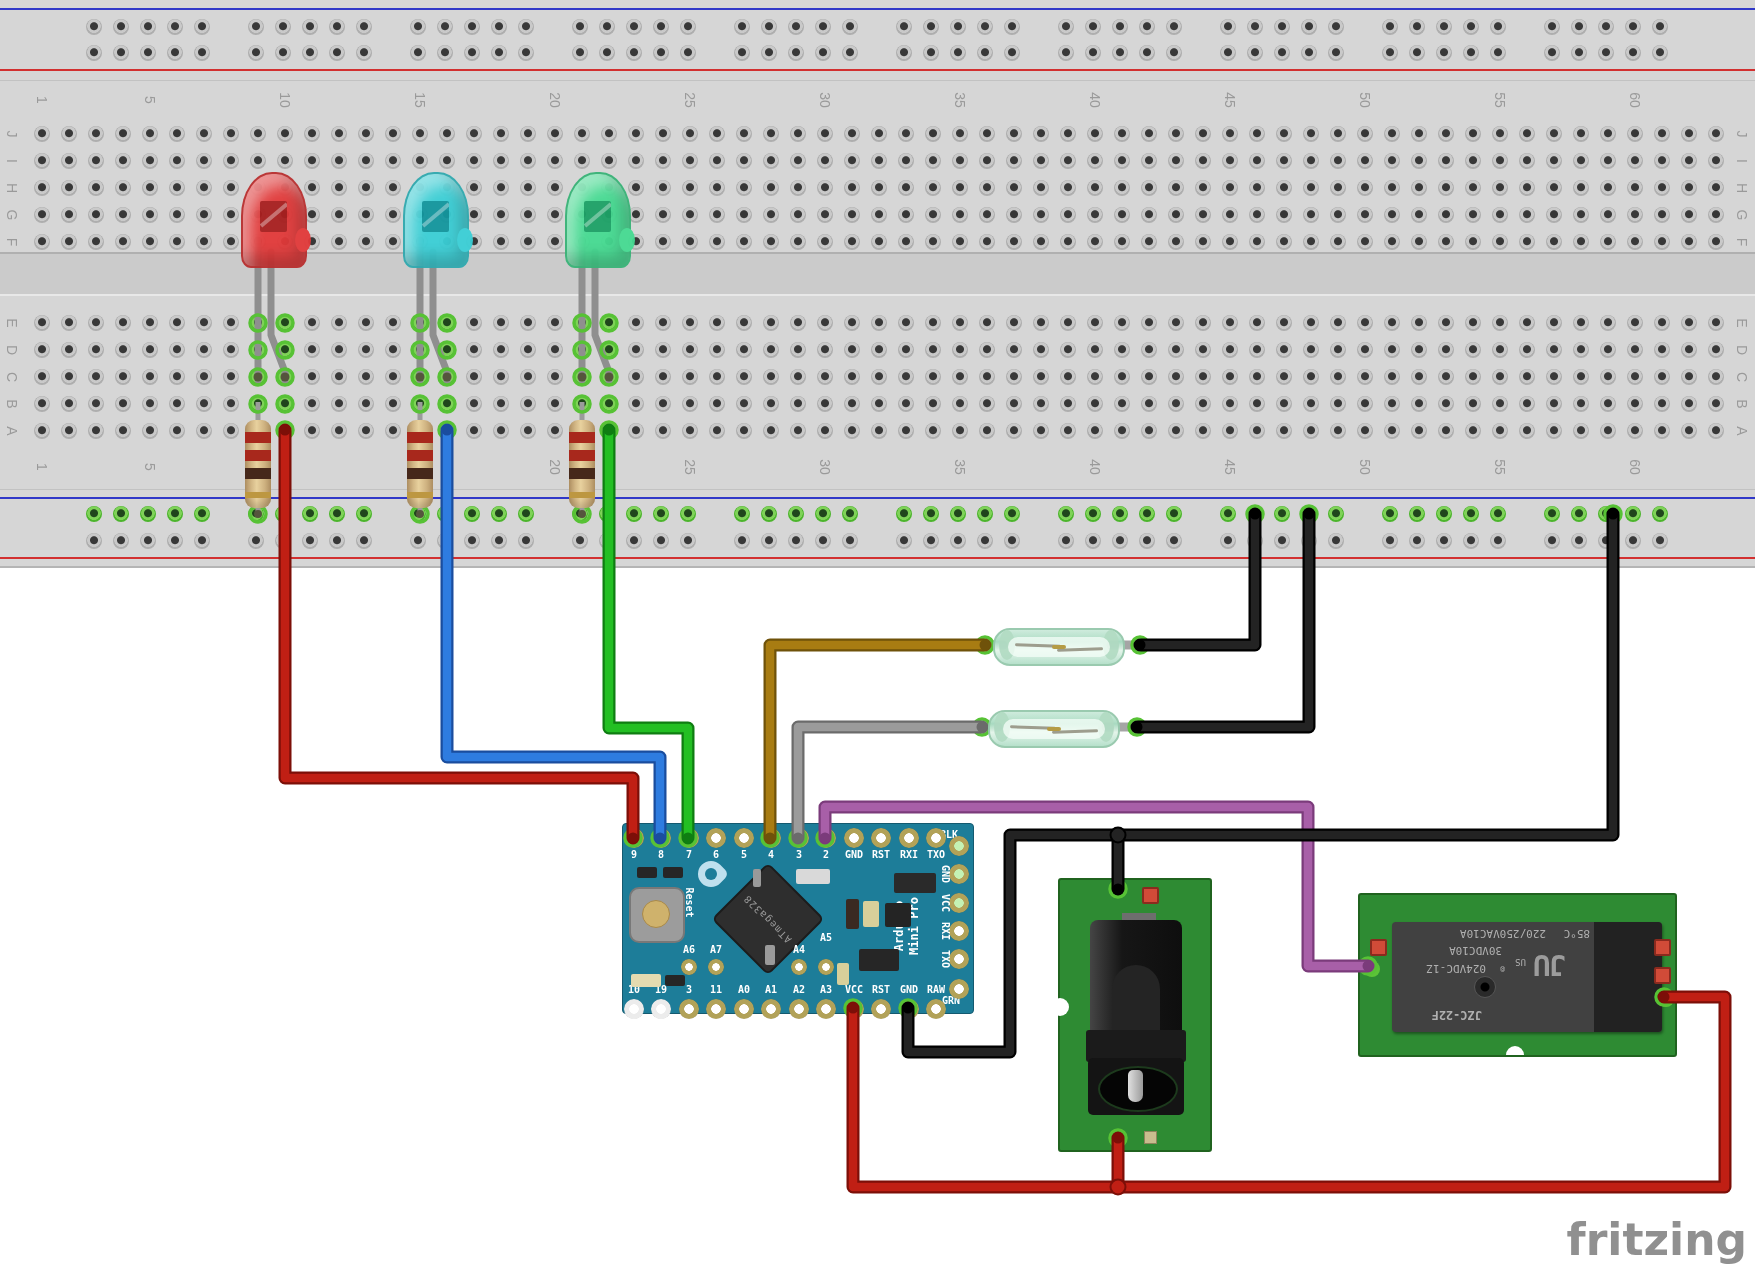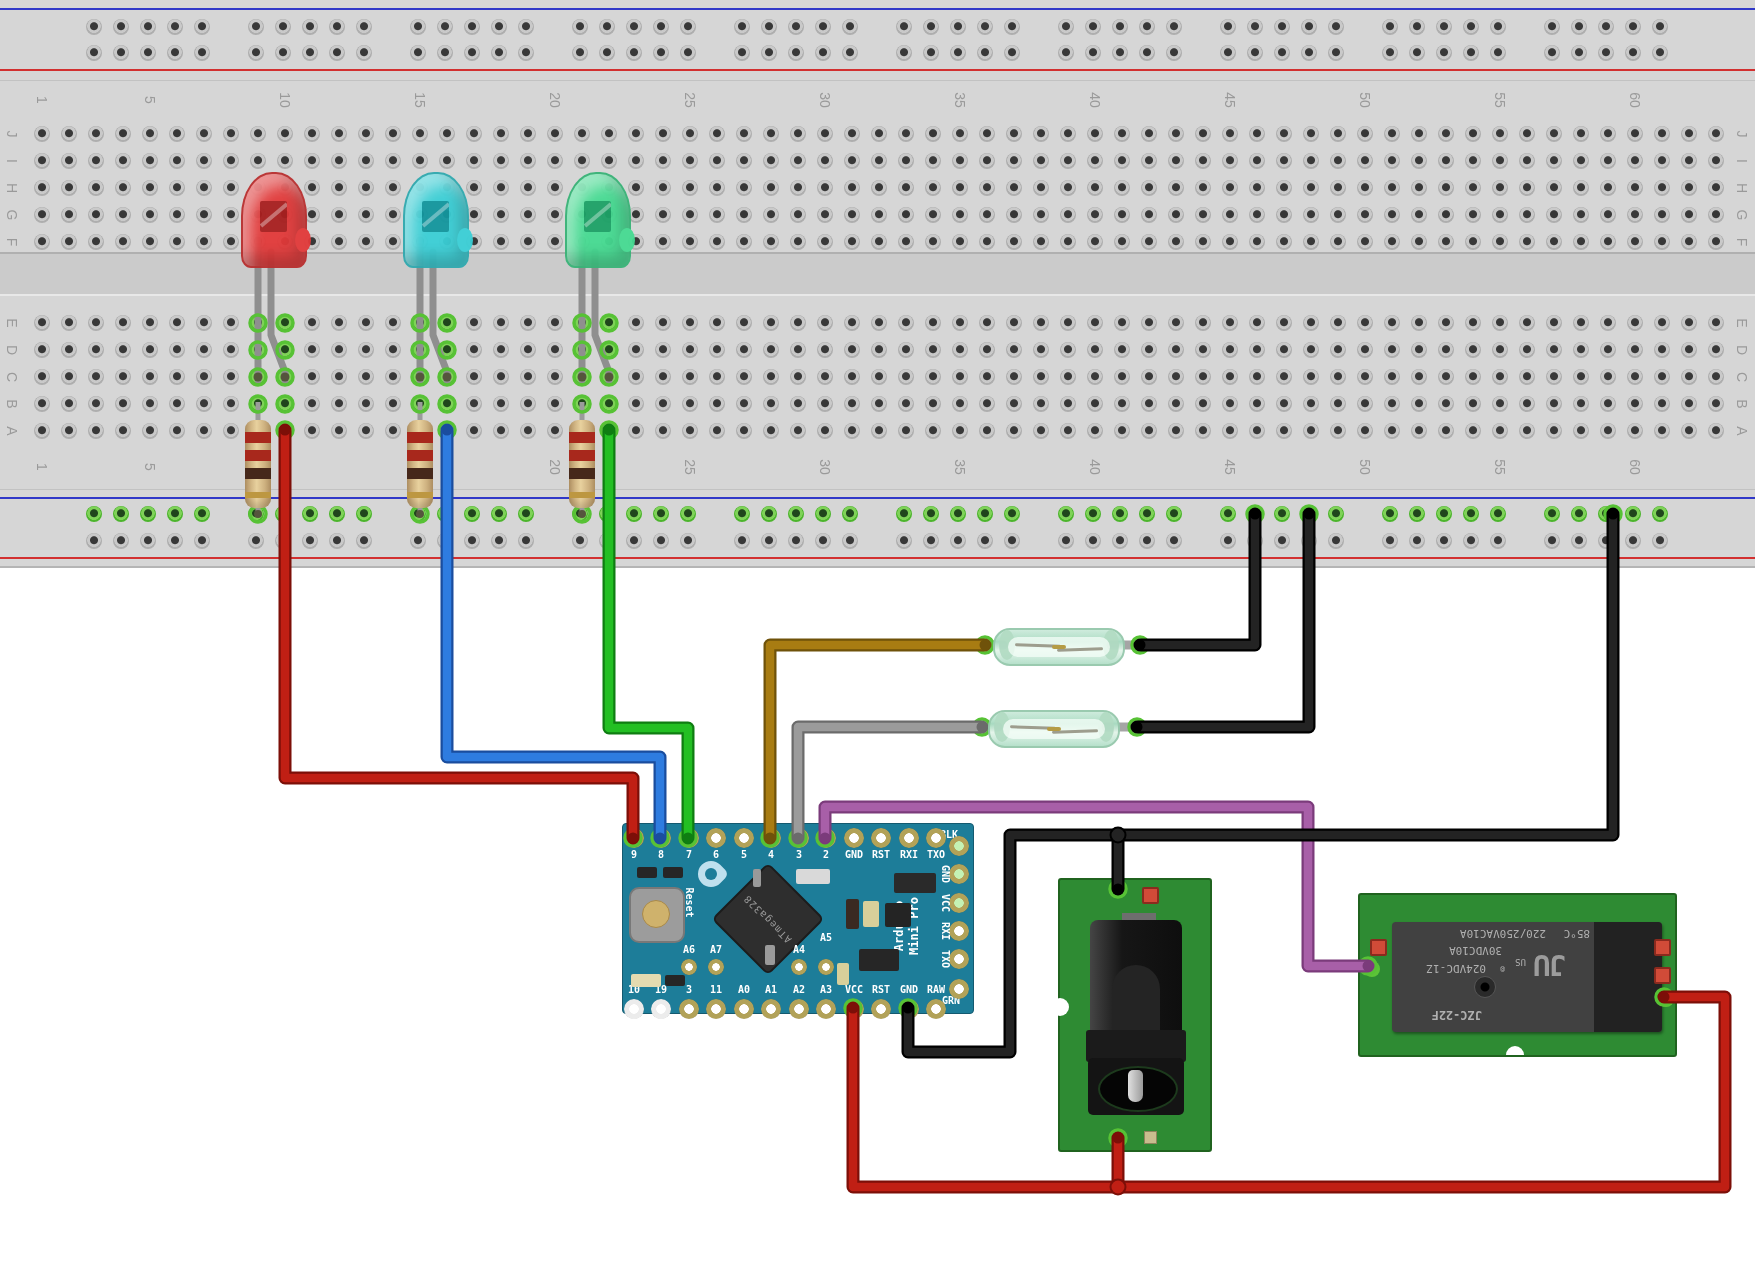--- a/index.html
+++ b/index.html
@@ -1319,13 +1319,14 @@
       <div class="reed" style="left: 988px; top: 710px; width: 128px; height: 34px;">
         <div class="bl" style="left: 4px;"></div>
         <div class="bl" style="right: 4px;"></div>
         <div class="tube"></div>
         <div class="c1" style="left: 20px; top: 14px; width: 46px; height: 3px; transform: rotate(2deg);"></div>
         <div class="c2" style="left: 62px; top: 18px; width: 46px; height: 3px; transform: rotate(-2deg);"></div>
         <div class="gold" style="left: 57px; top: 15px; width: 14px; height: 4px;"></div>
       </div>
     </div>
 
+  <div id="watermark">fritzing</div>
 </div>
 
 </body></html>

